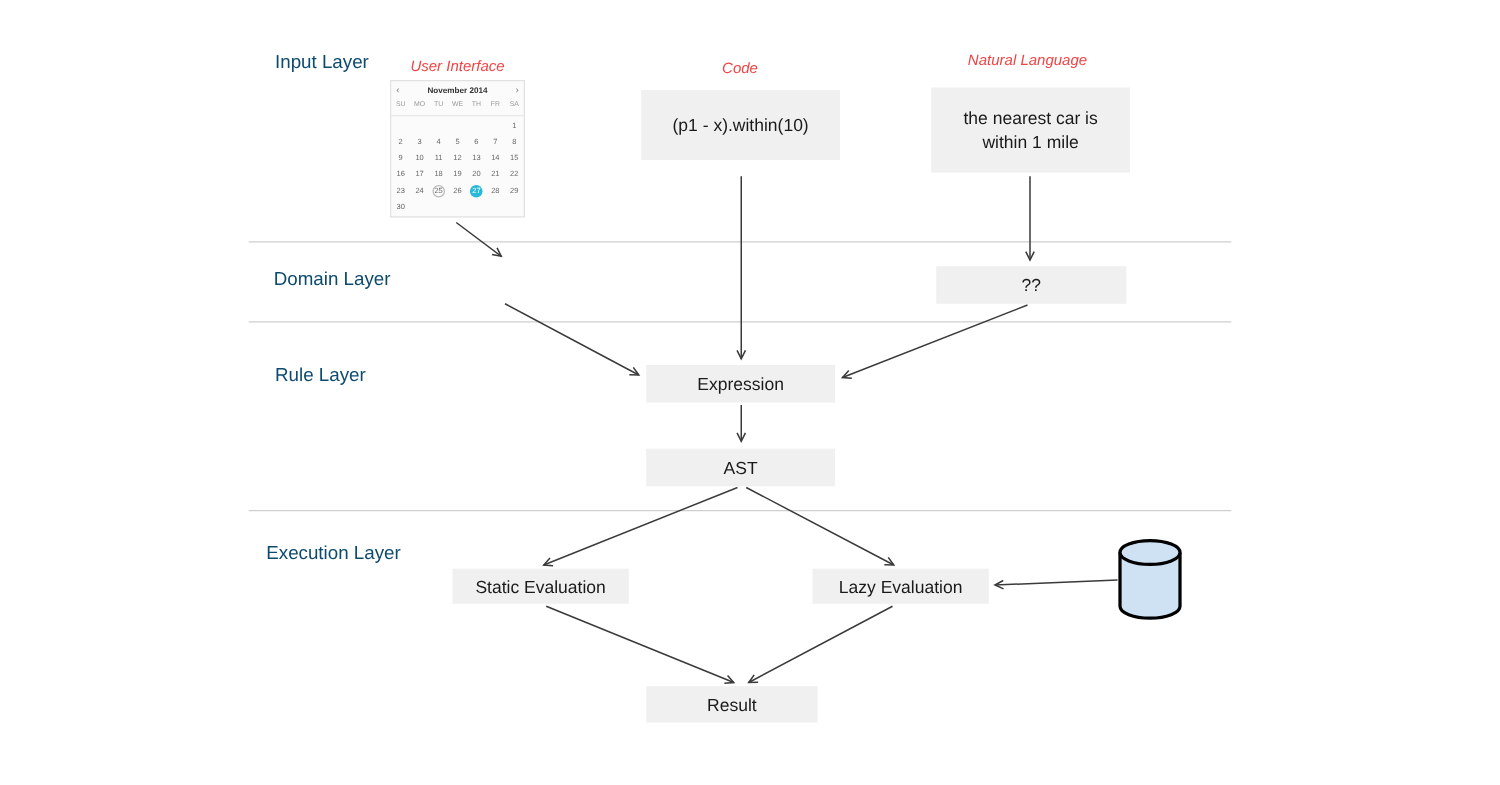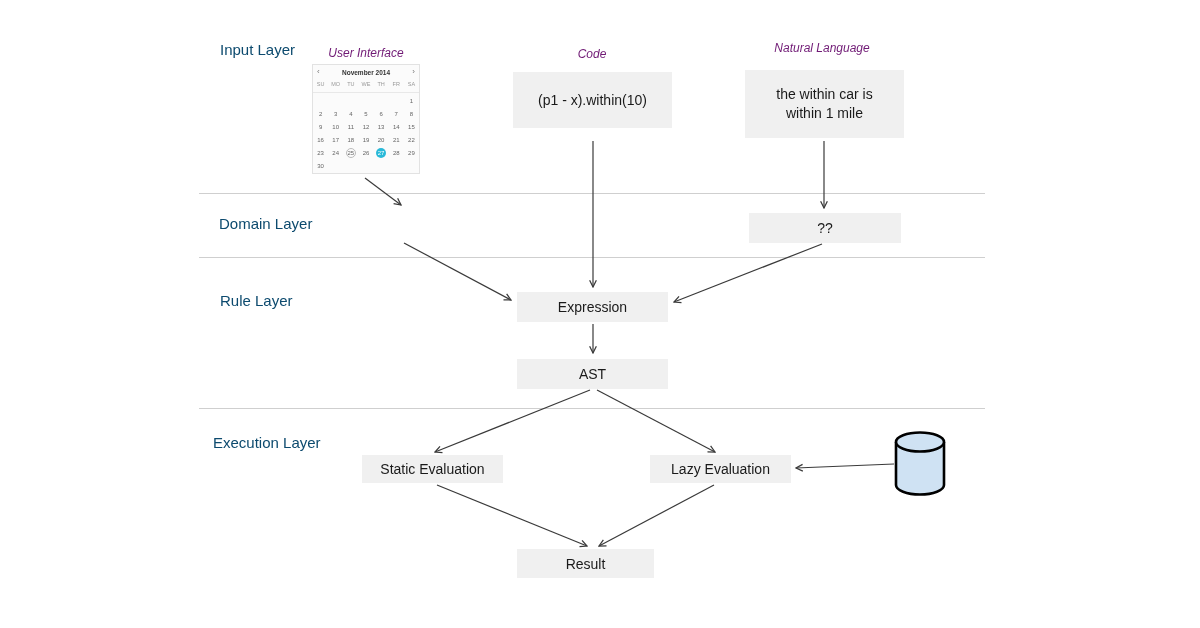--- a/index.html
+++ b/index.html
@@ -11,21 +11,21 @@
     color: #1a1a1a;
   }
   .canvas { position: absolute; inset: 0; width: 1200px; height: 628px; }
 
   .layer-label {
     position: absolute;
     font-size: 15px; color: #0c4a6e; white-space: nowrap;
   }
   .col-label {
     position: absolute;
-    font-style: italic; font-size: 12px; color: #701a75;
+    font-style: italic; font-size: 12px; color: #ef4444;
     transform: translateX(-50%); white-space: nowrap;
   }
   .sep {
     position: absolute; left: 199px; width: 786px; height: 1px;
     background: var(--separator, #cfcfcf);
   }
   .node {
     position: absolute;
     background: var(--box-bg, #f0f0f0);
     display: flex; align-items: center; justify-content: center;
@@ -225,21 +225,21 @@
         <span class="cal-cell">
           <span class="d"></span>
         </span>
       </div>
   </div>
 
   <div class="node big" style="left:513px; top:72px; width:159px; height:56px">
     <span>(p1 - x).within(10)</span>
   </div>
   <div class="node big" style="left:745px; top:70px; width:159px; height:68px">
-    <span>the within car is</span>
+    <span>the nearest car is</span>
     <span>within 1 mile</span>
   </div>
 
   <div class="node" style="left:749px; top:213px; width:152px; height:30px">??</div>
 
   <div class="node" style="left:517px; top:292px; width:151px; height:30px">Expression</div>
   <div class="node" style="left:517px; top:359px; width:151px; height:30px">AST</div>
 
   <div class="node" style="left:362px; top:455px; width:141px; height:28px">Static Evaluation</div>
   <div class="node" style="left:650px; top:455px; width:141px; height:28px">Lazy Evaluation</div>

